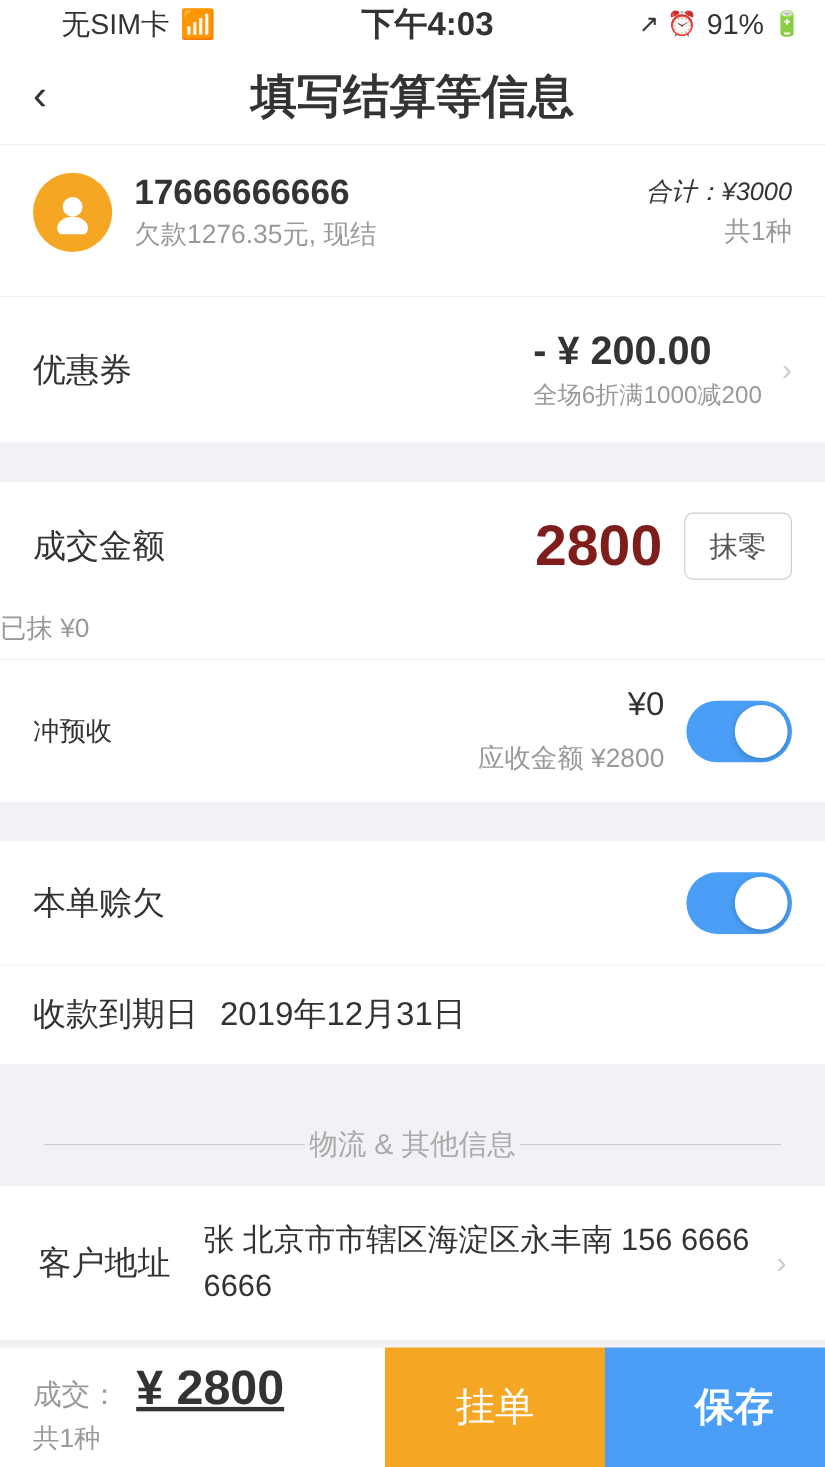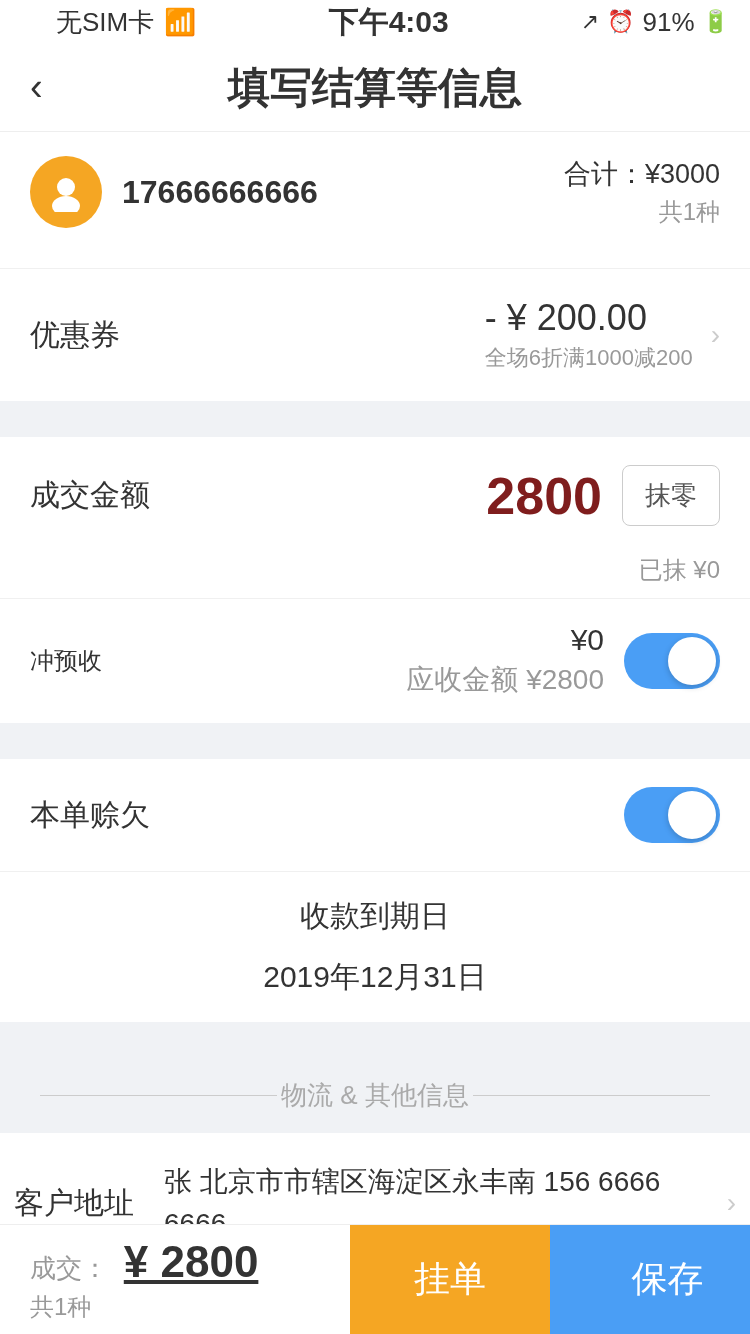--- a/index.html
+++ b/index.html
@@ -92,22 +92,23 @@
     }
     .customer-sub {
       font-size: 24px;
       color: #999;
       margin-top: 4px;
     }
     .customer-right {
       text-align: right;
     }
     .total-amount {
-      font-size: 27px;
-      color: #333;
+      font-size: 23px;
+      color: #333;
+      font-style: italic;
     }
     .total-count {
       font-size: 24px;
       color: #999;
       margin-top: 4px;
     }
 
     
     .coupon-row {
       background: #fff;
@@ -123,21 +124,21 @@
       color: #333;
     }
     .coupon-right {
       display: flex;
       align-items: center;
       gap: 10px;
     }
     .coupon-discount {
       font-size: 36px;
       color: #333;
-      font-weight: 400;
+      font-weight: 700;
     }
     .coupon-desc {
       font-size: 22px;
       color: #999;
       margin-top: 4px;
       text-align: right;
     }
     .chevron-icon {
       font-size: 28px;
       color: #ccc;
@@ -180,21 +181,20 @@
     .round-btn {
       border: 1px solid #ccc;
       border-radius: 8px;
       padding: 12px 22px;
       font-size: 26px;
       color: #555;
       background: #fff;
       cursor: pointer;
     }
     .deal-sub {
-      text-align: right;
       font-size: 24px;
       color: #999;
       padding-right: 30px;
       padding-bottom: 12px;
     }
 
     
     .prepay-row {
       padding: 24px 30px;
       display: flex;
@@ -212,23 +212,23 @@
       gap: 20px;
     }
     .prepay-amount-block {
       text-align: right;
     }
     .prepay-amount {
       font-size: 30px;
       color: #333;
     }
     .prepay-sub {
-      font-size: 28px;
-      color: #999;
-      margin-top: 4px;
+      font-size: 24px;
+      color: #999;
+      margin-top: 15px;
     }
 
     
     .toggle {
       width: 96px;
       height: 56px;
       border-radius: 28px;
       background: #4a9ef5;
       position: relative;
       cursor: pointer;
@@ -257,21 +257,20 @@
       color: #333;
     }
 
     
     .duedate-row {
       padding: 24px 30px;
       display: flex;
       align-items: center;
       border-top: 1px solid #f0f0f0;
       gap: 20px;
-      flex-direction: column;
     }
     .duedate-label {
       font-size: 30px;
       color: #333;
       flex-shrink: 0;
     }
     .duedate-value {
       font-size: 30px;
       color: #333;
     }
@@ -291,21 +290,21 @@
     }
     .divider-text {
       font-size: 26px;
       color: #aaa;
       white-space: nowrap;
     }
 
     
     .address-row {
       background: #fff;
-      padding: 28px 14px;
+      padding: 28px 35px;
       display: flex;
       align-items: center;
       justify-content: space-between;
     }
     .address-label {
       font-size: 30px;
       color: #333;
       flex-shrink: 0;
       margin-right: 30px;
     }
@@ -372,21 +371,21 @@
     }
     .btn-save {
       width: 200px;
       height: 100%;
       background: #4a9ef5;
       display: flex;
       align-items: center;
       justify-content: center;
       font-size: 36px;
       color: #fff;
-      font-weight: 400;
+      font-weight: 700;
       cursor: pointer;
       padding-left: 35px;
     }
   </style>
 </head>
 <body>
 
 <div class="status-bar">
   <div class="status-left">
     <span>无SIM卡</span>
@@ -412,20 +411,21 @@
     <div class="customer-row">
       <div class="customer-left">
         <div class="avatar">
           <svg viewBox="0 0 40 40">
             <circle cx="20" cy="15" r="9" fill="white"></circle>
             <ellipse cx="20" cy="34" rx="14" ry="10" fill="white"></ellipse>
           </svg>
         </div>
         <div class="customer-info">
           <div class="customer-phone">17666666666</div>
+          <div class="customer-sub">欠款1276.35元, 现结</div>
         </div>
       </div>
       <div class="customer-right">
         <div class="total-amount">合计：¥3000</div>
         <div class="total-count">共1种</div>
       </div>
     </div>
 
     <div class="coupon-row">
       <span class="coupon-label">优惠券</span>

